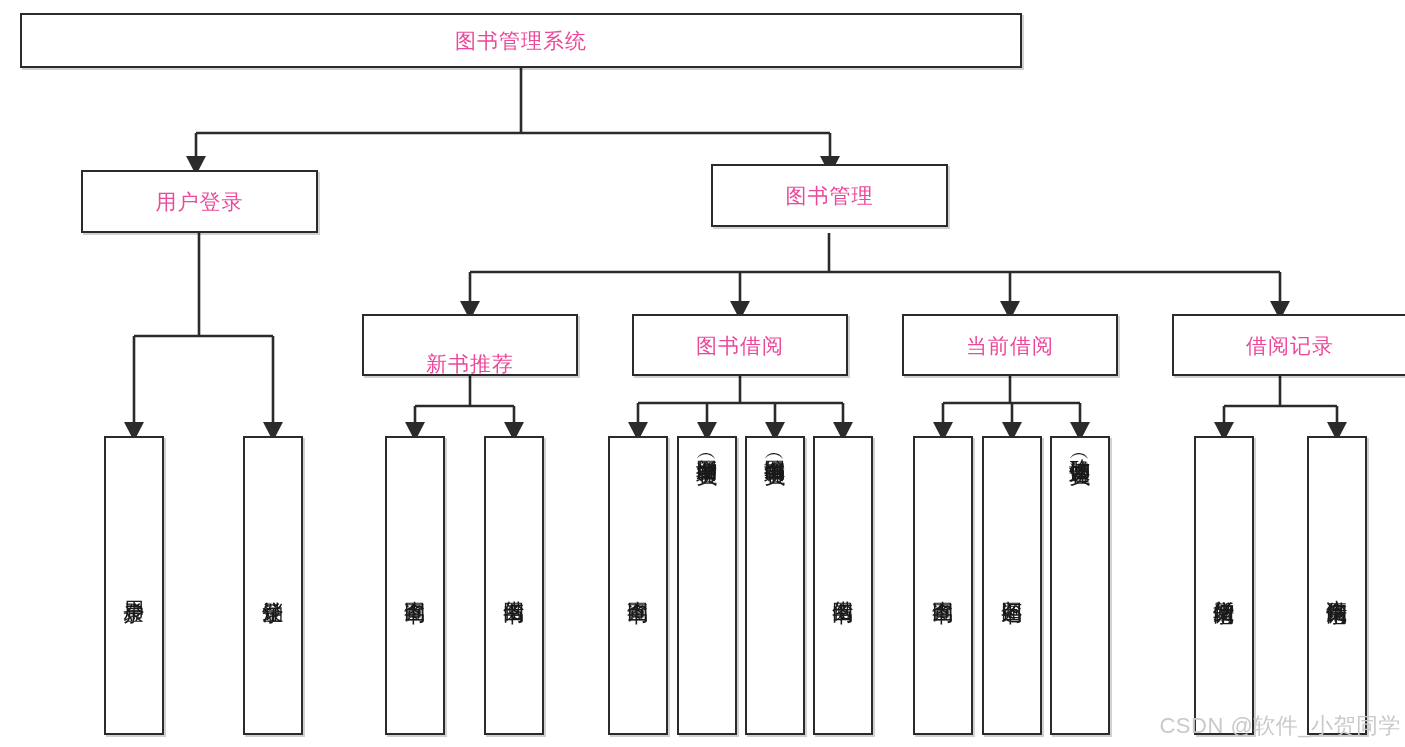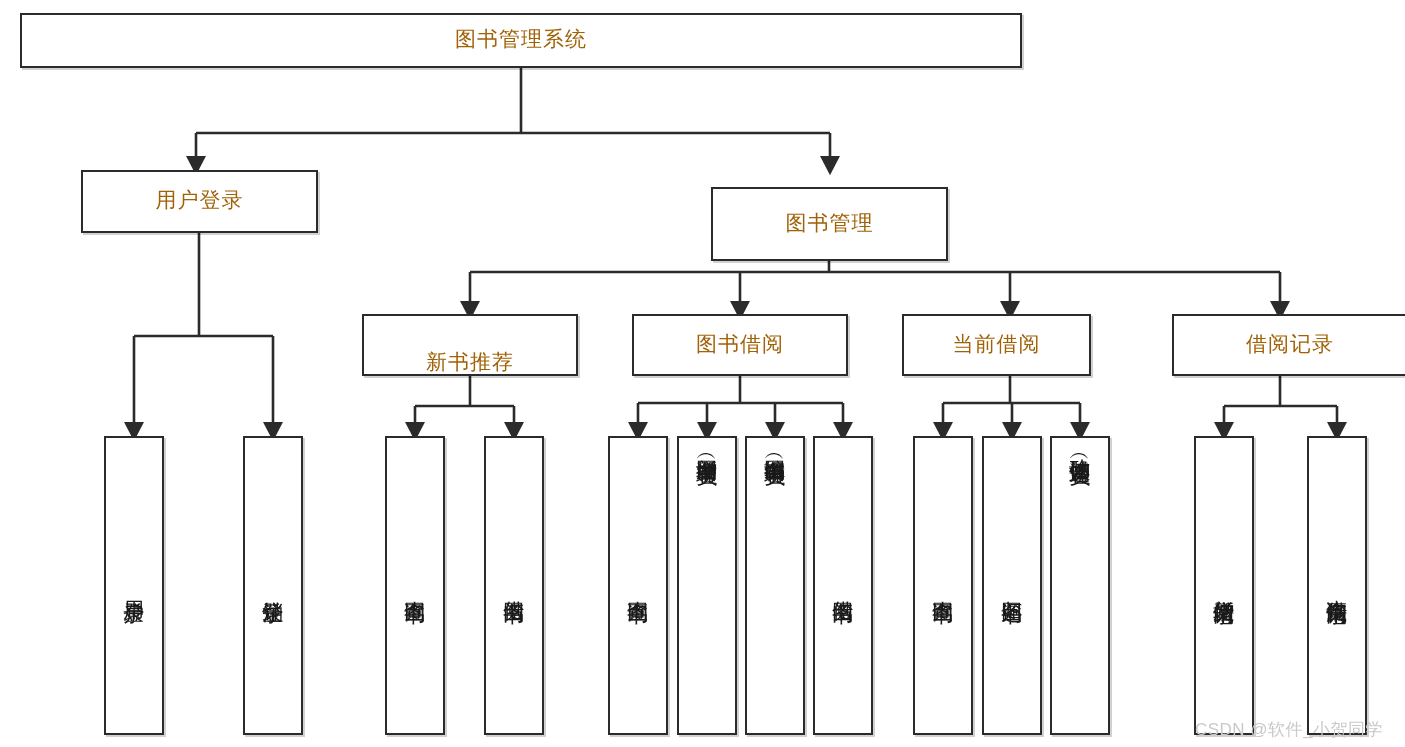--- a/index.html
+++ b/index.html
@@ -31,25 +31,24 @@
     box-sizing: border-box;
     border: 2px solid #2b2b2b;
     background: #ffffff;
     display: flex;
     align-items: center;
     justify-content: center;
     box-shadow: 2px 2px 0 rgba(0,0,0,0.18);
   }
   .node-label-h {
     font-size: 21px;
-    color: #a16207;
+    color: #ec4899;
     letter-spacing: 1px;
     white-space: nowrap;
     line-height: 1;
-    font-family: Liberation Mono, monospace;
   }
   .node-label-v {
     font-size: 21px;
     color: #1a1a1a;
     line-height: 1.12;
     letter-spacing: 1px;
     writing-mode: vertical-rl;
     text-orientation: upright;
     white-space: nowrap;
     text-align: center;
@@ -58,23 +57,23 @@
     align-items: flex-start;
     justify-content: center;
     padding-top: 4px;
   }
   .leaf-box.center-text {
     align-items: center;
     padding-top: 0;
   }
   #watermark {
     position: absolute;
-    right: 22px;
+    right: 4px;
     bottom: 6px;
-    font-size: 17px;
+    font-size: 22px;
     color: #c9c9c9;
     white-space: nowrap;
     letter-spacing: 0.5px;
     pointer-events: none;
   }
 </style>
 </head>
 <body>
 
 <div id="diagram-root">
@@ -129,31 +128,31 @@
     </g>
   </svg>
 
   <div class="node-box" style="left:20px; top:13px; width:1002px; height:55px;">
     <span class="node-label-h">图书管理系统</span>
   </div>
 
   <div class="node-box" style="left:81px; top:170px; width:237px; height:63px;">
     <span class="node-label-h">用户登录</span>
   </div>
-  <div class="node-box" style="left:711px; top:187px; width:237px; height:74px;">
+  <div class="node-box" style="left:711px; top:164px; width:237px; height:63px;">
     <span class="node-label-h">图书管理</span>
   </div>
 
   <div class="node-box" style="left:362px; top:314px; width:216px; height:62px;align-items:flex-end;">
     <span class="node-label-h">新书推荐</span>
   </div>
   <div class="node-box" style="left:632px; top:314px; width:216px; height:62px;justify-content:center;">
     <span class="node-label-h">图书借阅</span>
   </div>
-  <div class="node-box" style="left:902px; top:314px; width:189px; height:62px;">
+  <div class="node-box" style="left:902px; top:314px; width:216px; height:62px;">
     <span class="node-label-h">当前借阅</span>
   </div>
   <div class="node-box" style="left:1172px; top:314px; width:236px; height:62px;">
     <span class="node-label-h">借阅记录</span>
   </div>
 
   <div class="node-box leaf-box center-text" style="left:104px; top:436px; width:60px; height:299px;">
     <span class="node-label-v">用户登录</span>
   </div>
   <div class="node-box leaf-box center-text" style="left:243px; top:436px; width:60px; height:299px;">

